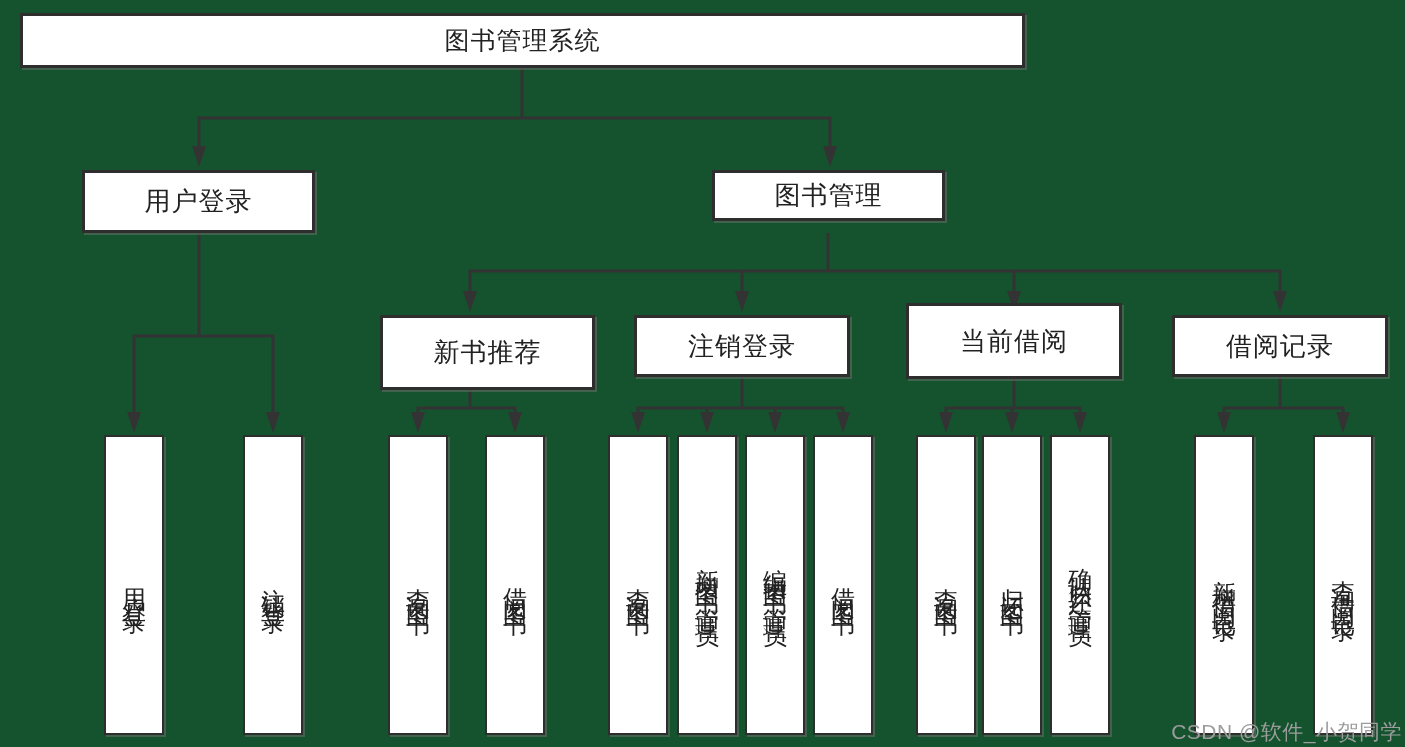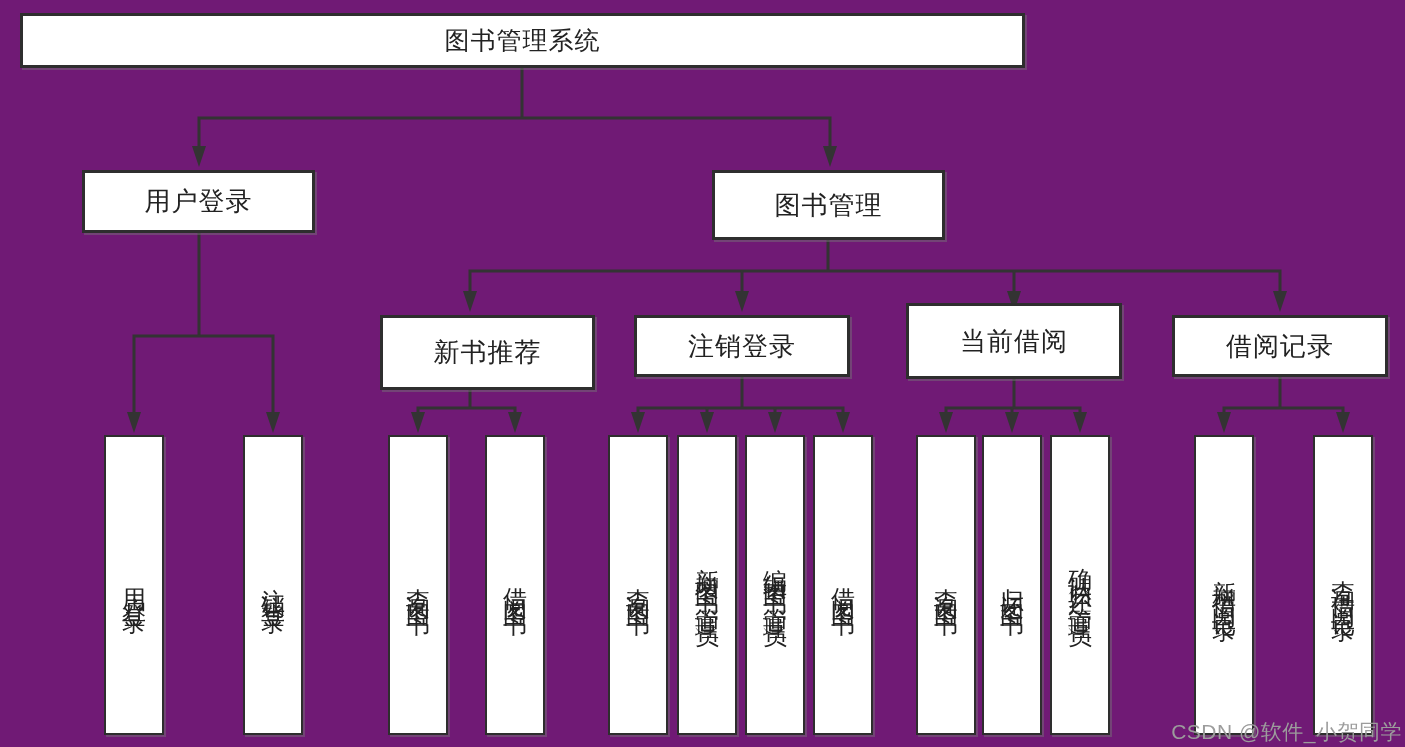--- a/index.html
+++ b/index.html
@@ -1,19 +1,19 @@
 <!DOCTYPE html>
 <html><head>
 <meta charset="utf-8">
 <style>
   html,body{margin:0;padding:0;background:#ffffff;}
   .stage{
     position:relative;
     width:1405px;height:747px;
-    background:#701a75;
+    background:#14532d;
     font-family:"Liberation Sans","DejaVu Sans",sans-serif;
     overflow:hidden;
   }
   .node{
     position:absolute;
     background:#ffffff;
     border:3px solid #2e2e2e;
     box-shadow:2px 2px 0 rgba(120,120,120,0.45);
     display:flex;align-items:center;justify-content:center;
     box-sizing:border-box;
@@ -109,21 +109,21 @@
     </g>
   </svg>
 
   <div class="node h root" style="left:20px;top:13px;width:1005px;height:55px">
     <span>图书管理系统</span>
   </div>
 
   <div class="node h" style="left:82px;top:170px;width:233px;height:63px">
     <span>用户登录</span>
   </div>
-  <div class="node h" style="left:712px;top:170px;width:233px;height:70px">
+  <div class="node h" style="left:712px;top:170px;width:233px;height:51px">
     <span>图书管理</span>
   </div>
 
   <div class="node h" style="left:380px;top:315px;width:215px;height:75px">
     <span>新书推荐</span>
   </div>
   <div class="node h" style="left:634px;top:315px;width:216px;height:62px">
     <span>注销登录</span>
   </div>
   <div class="node h" style="left:906px;top:303px;width:216px;height:76px">

